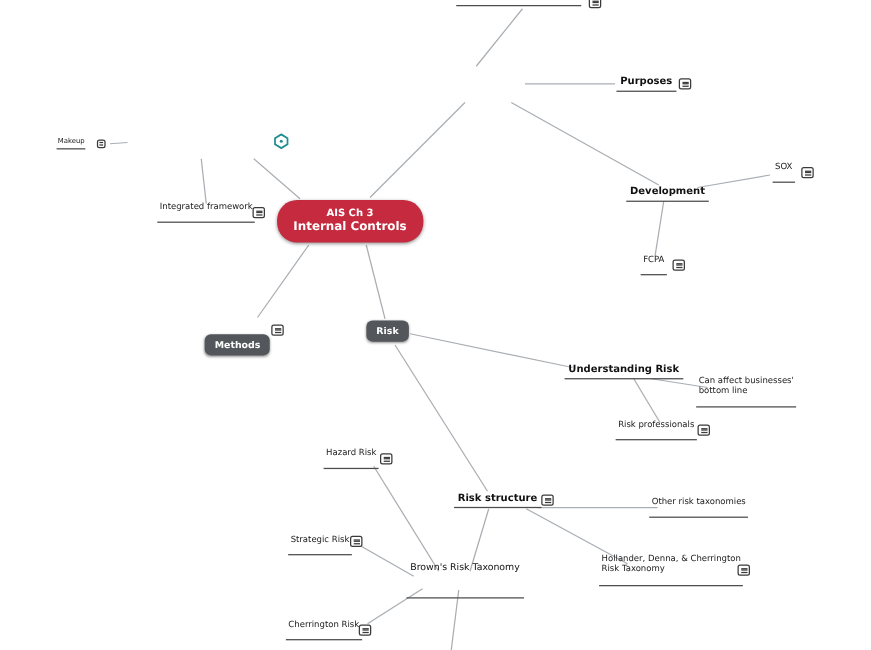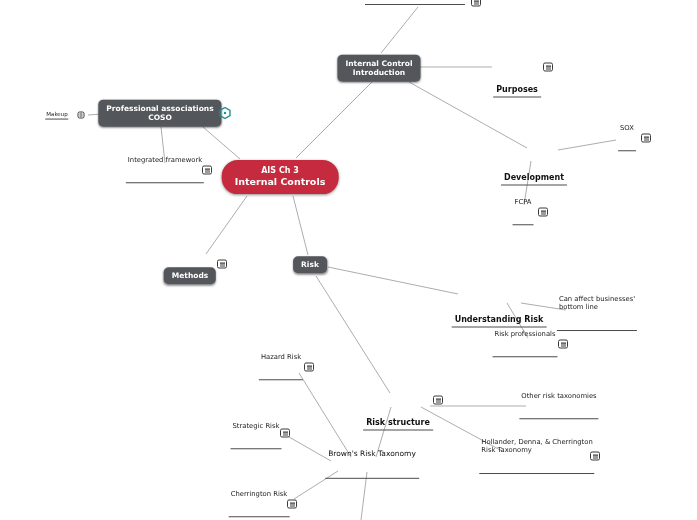--- a/index.html
+++ b/index.html
@@ -21,29 +21,29 @@
   }
   .node.root .l0{font-size:8px;}
   .node.root .l1{font-size:9.5px;}
   .node.dark{
     background:var(--node-bg);color:#fff;font-weight:bold;font-size:7.5px;
     padding:4px 8px;border-radius:5px;text-align:center;
     box-shadow:0 1px 2px rgba(0,0,0,.4);
   }
   .node.branch{
     font-weight:bold;font-size:8px;color:#111;
-    border-bottom:1px solid var(--underline);padding:0 3px 2px;margin-top:24px;
+    border-bottom:1px solid var(--underline);padding:0 3px 2px;
   }
   .node.mid{
     font-size:7.5px;color:#111;
     border-bottom:1px solid var(--underline);padding:0 3px 20px;
   }
   .node.leaf{
     font-size:6.8px;color:#222;
-    border-bottom:1px solid var(--underline);padding:0 2px 18px;
+    border-bottom:1px solid var(--underline);padding:0 2px 8px;
   }
   .node.tiny{
     font-size:5.5px;color:#222;
     border-bottom:1px solid var(--underline);padding:0 1px 1px;
   }
   .node.cutoff{
     width:100px;height:5px;border-bottom:1px solid var(--underline);
   }
   .mapicon{
     position:absolute;transform:translate(-50%,-50%);z-index:3;cursor:pointer;
@@ -83,28 +83,20 @@
       <line x1="391" y1="407" x2="376" y2="457" stroke="#a9aeb3" stroke-width="1"></line>
       <line x1="351" y1="457" x2="299" y2="373" stroke="#a9aeb3" stroke-width="1"></line>
       <line x1="331" y1="461" x2="289" y2="437" stroke="#a9aeb3" stroke-width="1"></line>
       <line x1="338" y1="471" x2="294" y2="499" stroke="#a9aeb3" stroke-width="1"></line>
       <line x1="367" y1="472" x2="361" y2="520" stroke="#a9aeb3" stroke-width="1"></line>
     </svg>
 <div class="node root" style="left: 280px; top: 177px;">
       <div class="nline l0">AIS Ch 3</div>
       <div class="nline l1">Internal Controls</div>
     </div>
-    <div class="node dark" style="left: 379px; top: 68px;">
-      <div class="nline l0">Internal Control</div>
-      <div class="nline l1">Introduction</div>
-    </div>
-    <div class="node dark" style="left: 160px; top: 113px;">
-      <div class="nline l0">Professional associations</div>
-      <div class="nline l1">COSO</div>
-    </div>
     <span class="mapicon icon-hex" style="left: 225px; top: 113px;">
       <svg width="13" height="13">
         <polygon points="6.5,1 11.5,4 11.5,9 6.5,12 1.5,9 1.5,4" fill="none" stroke="#1f8e8e" stroke-width="1.4"></polygon>
         <circle cx="6.5" cy="6.5" r="1.2" fill="#1f8e8e"></circle>
       </svg>
     </span>
     <div class="node dark" style="left: 190px; top: 276px;">
       <div class="nline l0">Methods</div>
     </div>
     <span class="mapicon" style="left: 222px; top: 264px;">

